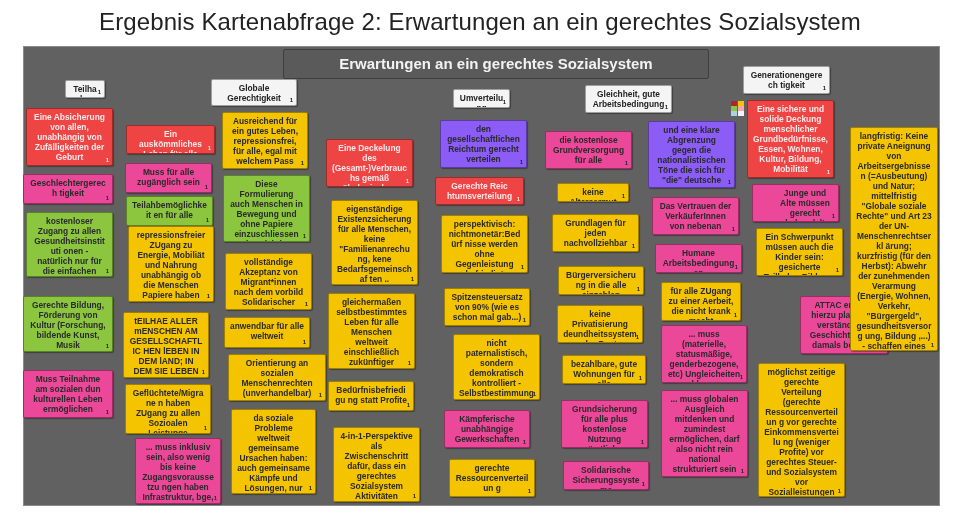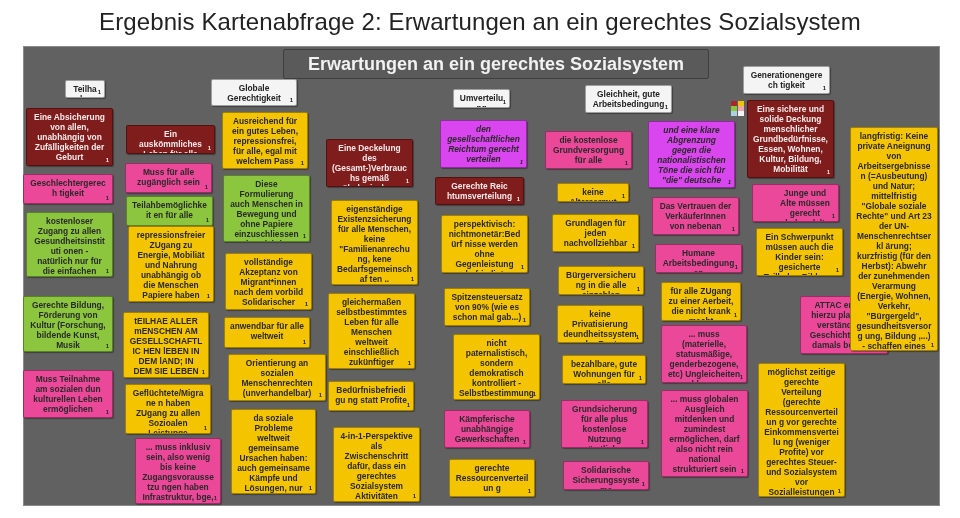--- a/index.html
+++ b/index.html
@@ -1,24 +1,24 @@
 <!DOCTYPE html>
 <html><head>
 <meta charset="utf-8">
 <style>
   html,body{margin:0;padding:0;background:#ffffff;}
   body{width:960px;height:518px;position:relative;overflow:hidden;font-family:"Liberation Sans",sans-serif;}
   .slide-title{position:absolute;left:0;top:8px;width:960px;text-align:center;font-family:"Liberation Sans",sans-serif;font-size:24px;color:#222;letter-spacing:0.1px;}
   .board{position:absolute;left:23px;top:46px;width:917px;height:460px;background:#616161;border:1px solid #8a8a8a;box-sizing:border-box;}
-  .board-title{position:absolute;left:283px;top:49px;width:424px;height:28px;background:#5a5a5a;border:1px solid #3e3e3e;border-radius:2px;color:#f2f2f2;font-weight:bold;font-size:18px;text-align:center;line-height:28px;white-space:nowrap;}
+  .board-title{position:absolute;left:283px;top:49px;width:424px;height:28px;background:#5a5a5a;border:1px solid #3e3e3e;border-radius:2px;color:#f2f2f2;font-weight:bold;font-size:15px;text-align:center;line-height:28px;white-space:nowrap;}
   .card{position:absolute;box-sizing:border-box;border-radius:2px;border:1px solid rgba(0,0,0,0.35);font-size:8.4px;line-height:10px;font-weight:bold;text-align:center;padding:3px 5px 7px 5px;box-shadow:1px 1px 1px rgba(0,0,0,0.35);overflow:hidden;word-wrap:break-word;}
   .card .votes{position:absolute;right:3px;bottom:1px;font-size:6px;line-height:7px;}
   .c-white{background:#f4f4f4;color:#222;}
-  .c-red{background:#7f1d1d;color:#f6e9e9;}
-  .c-pink{background:#d946ef;color:#2a2a2a;font-style:italic;}
+  .c-red{background:#ef4444;color:#f6e9e9;}
+  .c-pink{background:#8b5cf6;color:#2a2a2a;}
   .c-blue{background:#ec4899;color:#2a2a2a;}
   .c-green{background:#8cc63e;color:#2a2a2a;}
   .c-yellow{background:#f5c400;color:#2a2a2a;}
   .palette{position:absolute;left:731px;top:101px;width:14px;height:16px;}
   .palette span{position:absolute;width:6px;height:5px;}
 </style>
 </head>
 <body>
 
 <div class="slide-title">Ergebnis Kartenabfrage 2: Erwartungen an ein gerechtes Sozialsystem</div>

